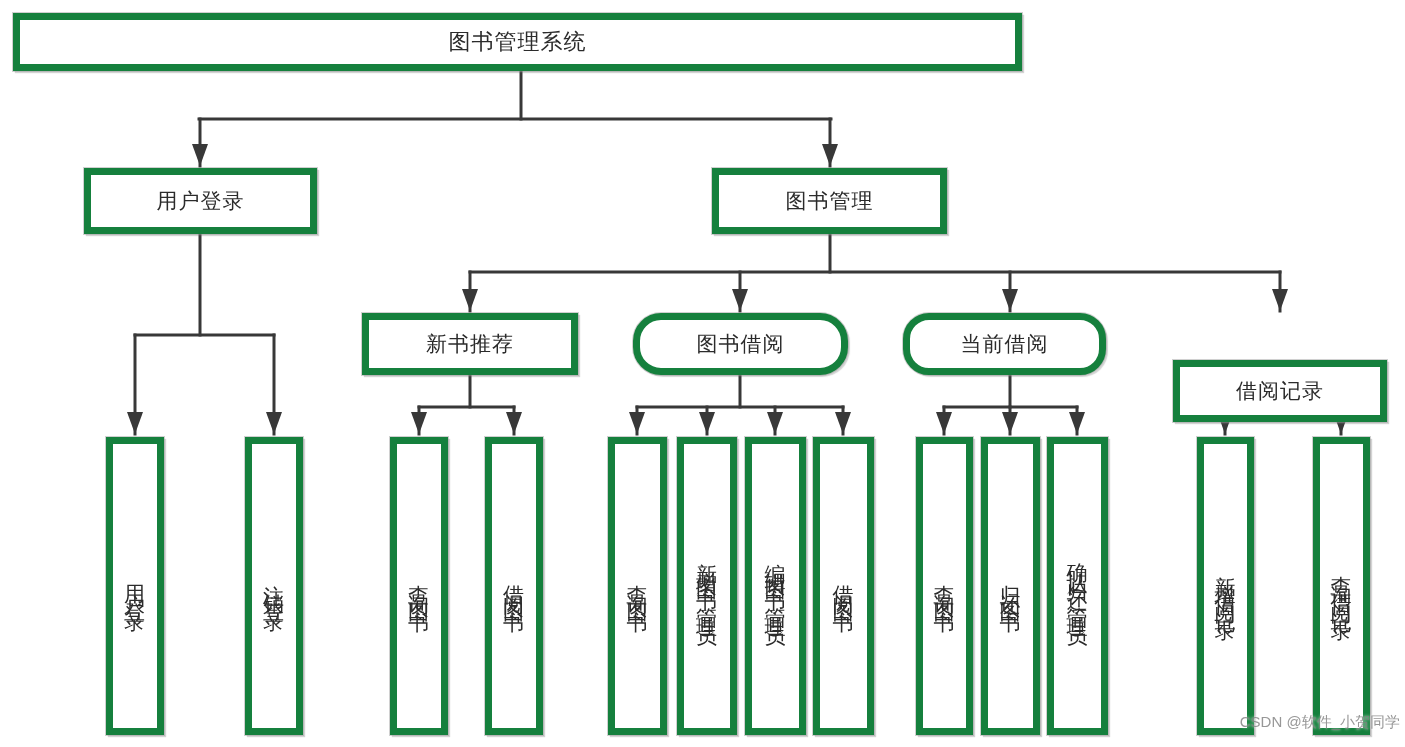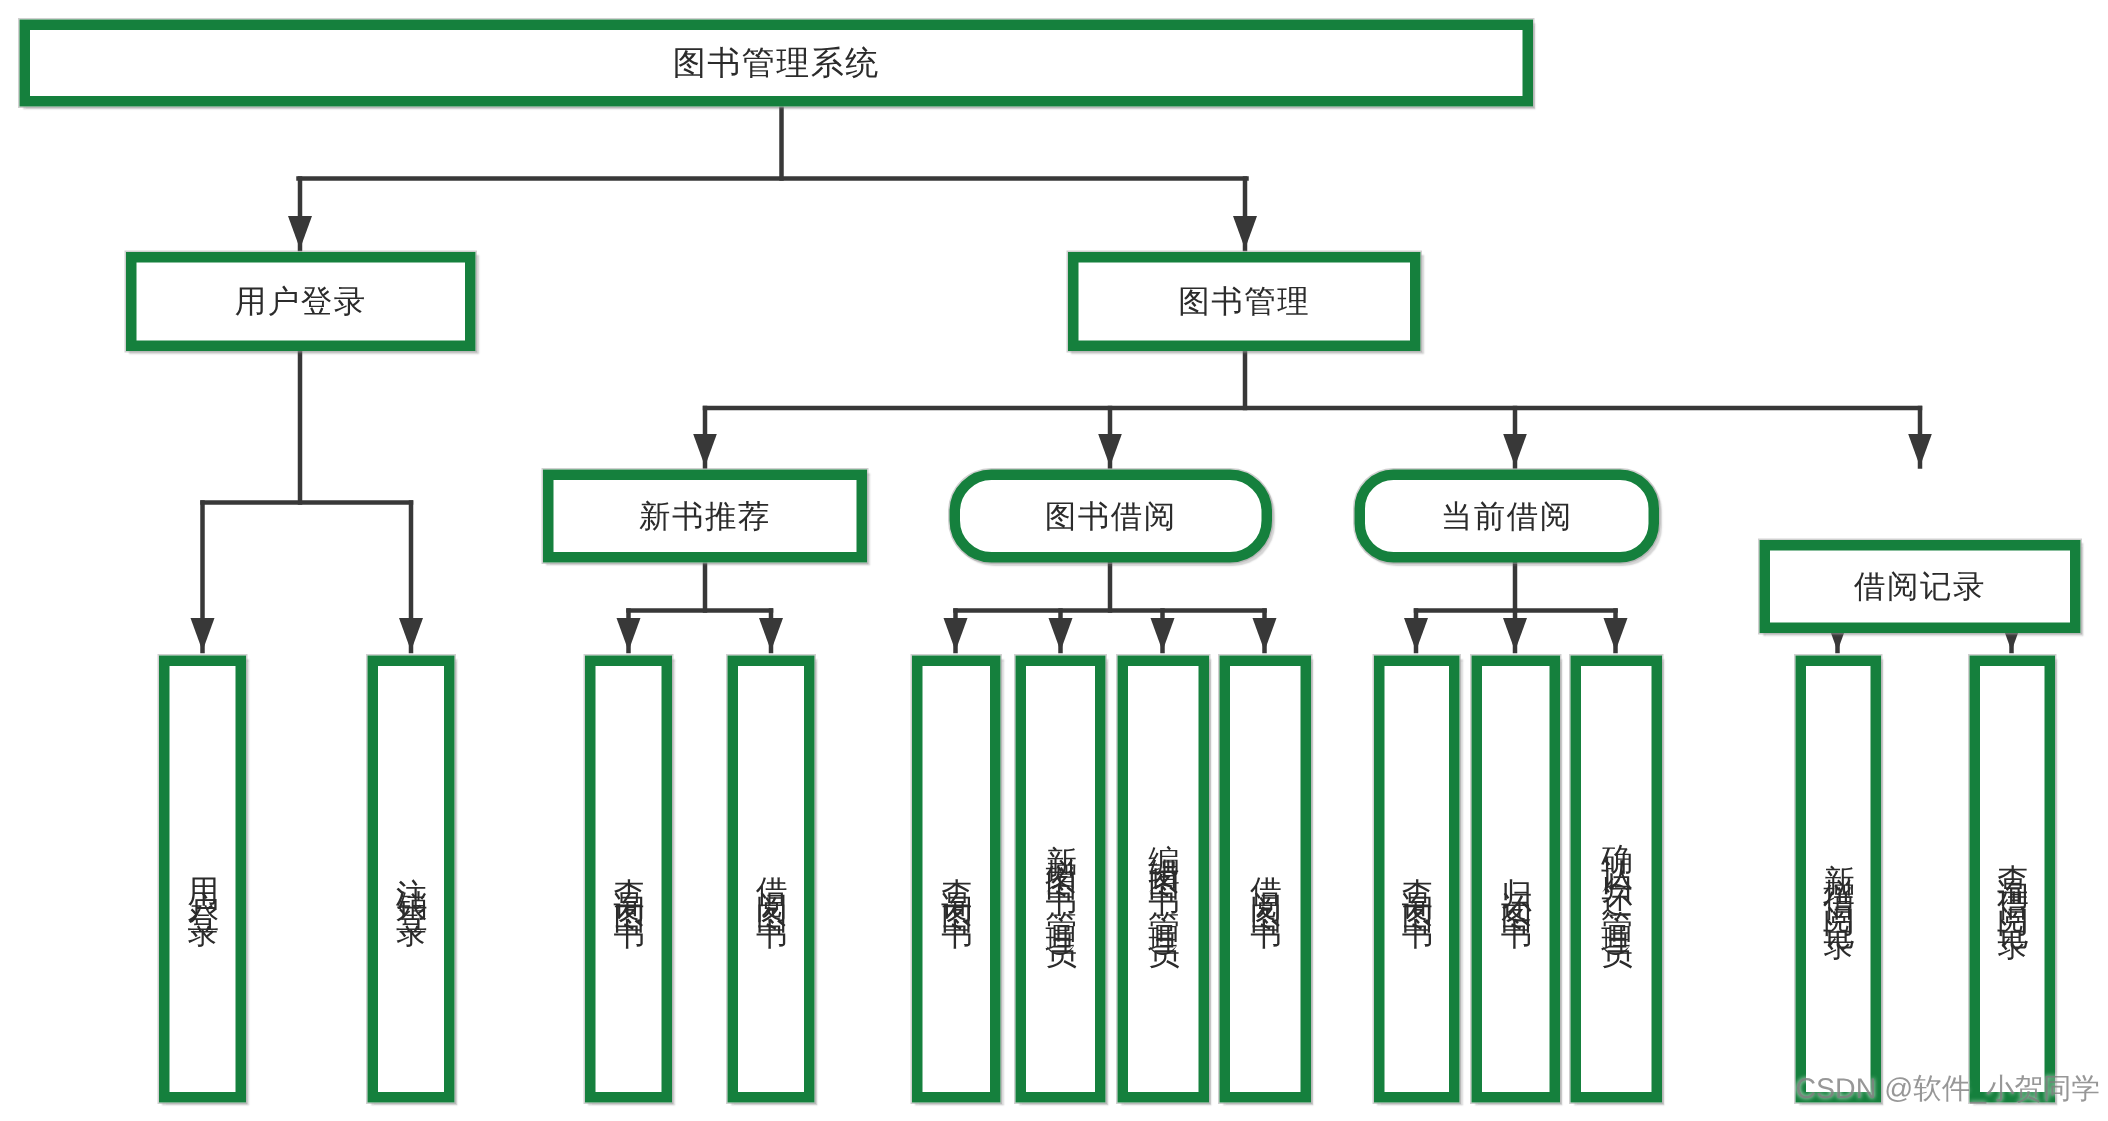--- a/index.html
+++ b/index.html
@@ -51,21 +51,21 @@
     text-orientation: mixed;
     font-size: 21px;
     line-height: 1;
     letter-spacing: 9px;
     white-space: nowrap;
   }
   #watermark {
     position: absolute;
     top: 713px;
     right: 5px;
-    font-size: 19px;
+    font-size: 15px;
     color: rgba(125,125,125,0.80);
     text-shadow: 0 0 3px rgba(255,255,255,0.9);
     white-space: nowrap;
   }
 </style>
 </head>
 <body>
 
 <div id="stage">
 

